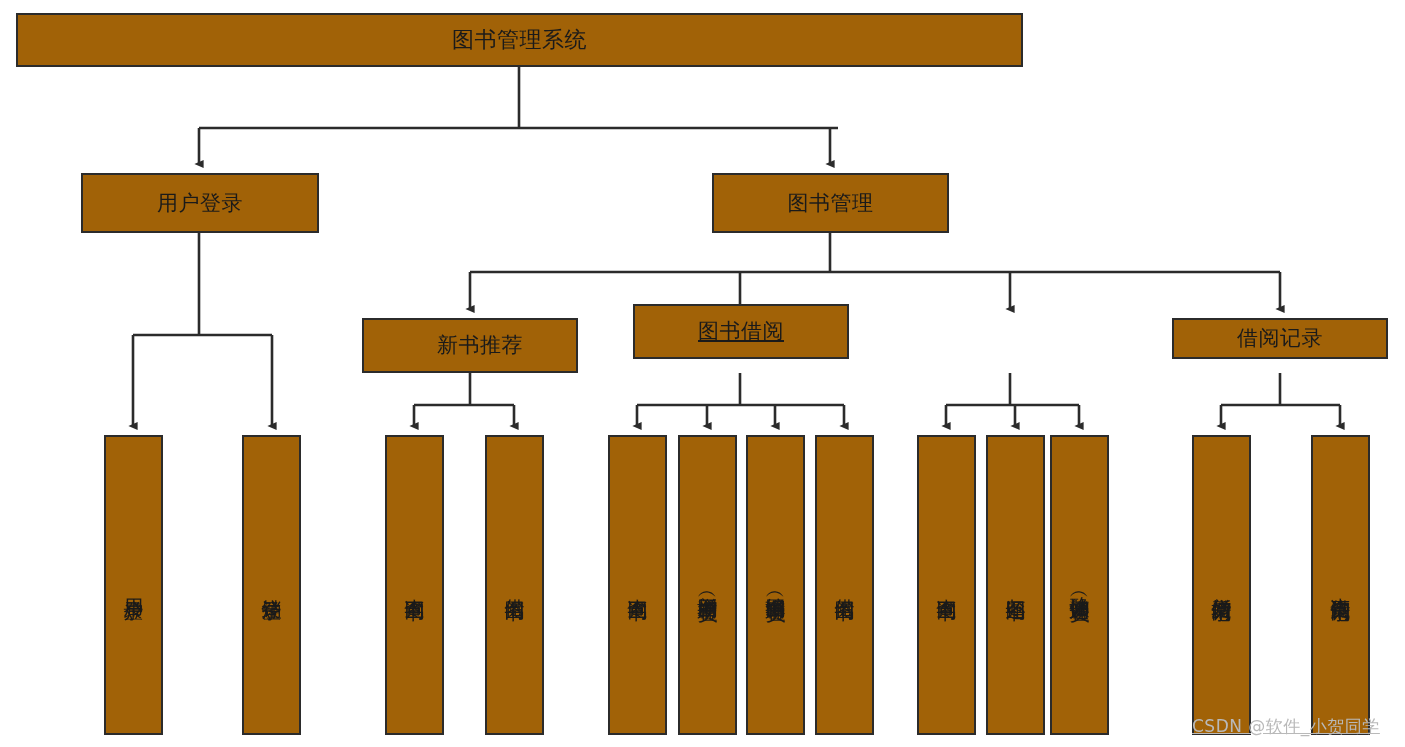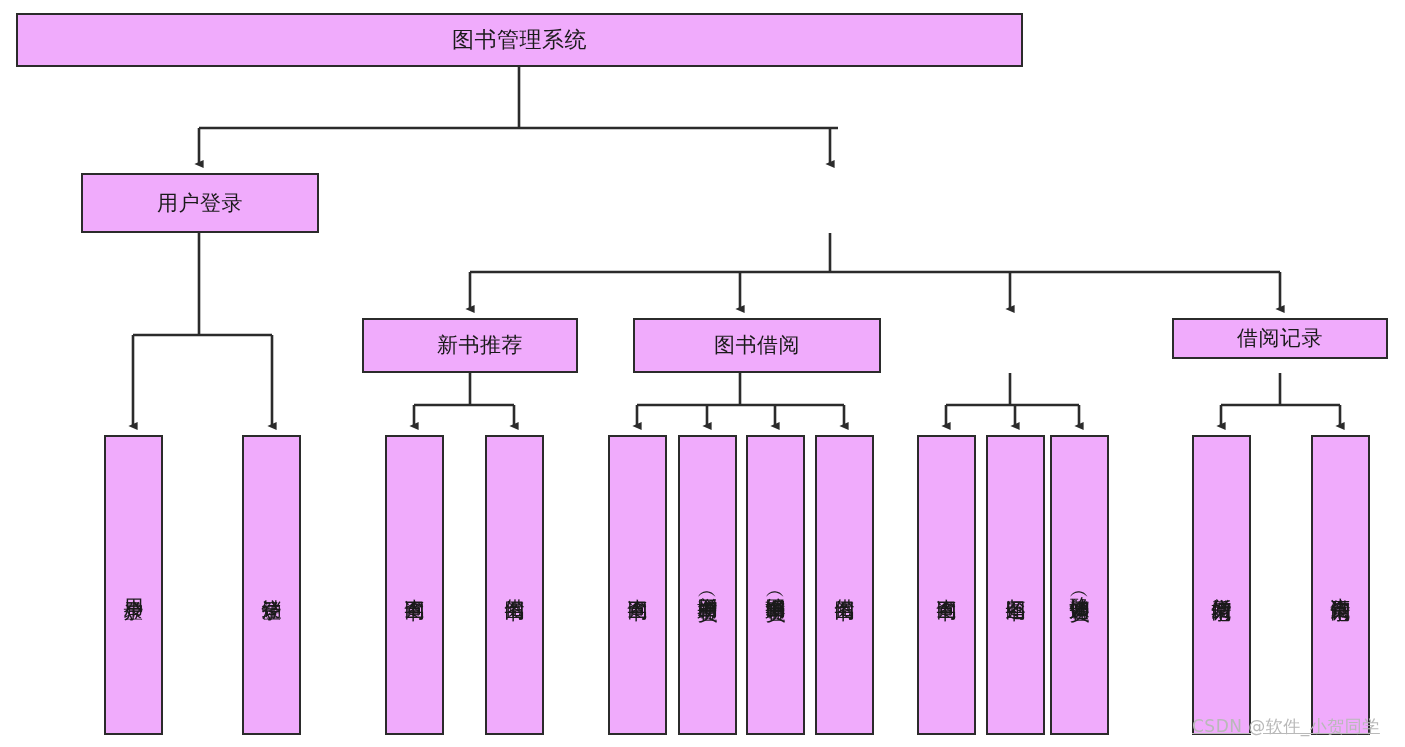--- a/index.html
+++ b/index.html
@@ -21,21 +21,21 @@
     position: absolute;
     left: 0;
     top: 0;
     width: 1405px;
     height: 747px;
   }
   .node {
     position: absolute;
     box-sizing: border-box;
     border: 2.5px solid #2b2b2b;
-    background: #f0abfc;
+    background: #a16207;
     display: flex;
     align-items: center;
     justify-content: center;
     color: #1a1a1a;
   }
   .node .label {
     font-size: 21px;
     line-height: 1.15;
     letter-spacing: 0.5px;
     white-space: nowrap;
@@ -119,25 +119,28 @@
     </g>
   </svg>
 
   <div class="node root" style="left:16px; top:13px; width:1007px; height:54px;">
     <span class="label">图书管理系统</span>
   </div>
 
   <div class="node" style="left:81px; top:173px; width:238px; height:60px;">
     <span class="label">用户登录</span>
   </div>
+  <div class="node" style="left:712px; top:173px; width:237px; height:60px;">
+    <span class="label">图书管理</span>
+  </div>
 
   <div class="node" style="left:362px; top:318px; width:216px; height:55px;padding-left:20px;">
     <span class="label">新书推荐</span>
   </div>
-  <div class="node" style="left:633px; top:318px; width:248px; height:55px;">
+  <div class="node" style="left:633px; top:304px; width:216px; height:55px;text-decoration:underline;">
     <span class="label">图书借阅</span>
   </div>
   <div class="node" style="left:1172px; top:318px; width:216px; height:41px;justify-content:center;">
     <span class="label">借阅记录</span>
   </div>
 
   <div class="node leaf" style="left:104px; top:435px; width:59px; height:300px;">
     <span class="label">用户登录</span>
   </div>
   <div class="node leaf" style="left:242px; top:435px; width:59px; height:300px;">

